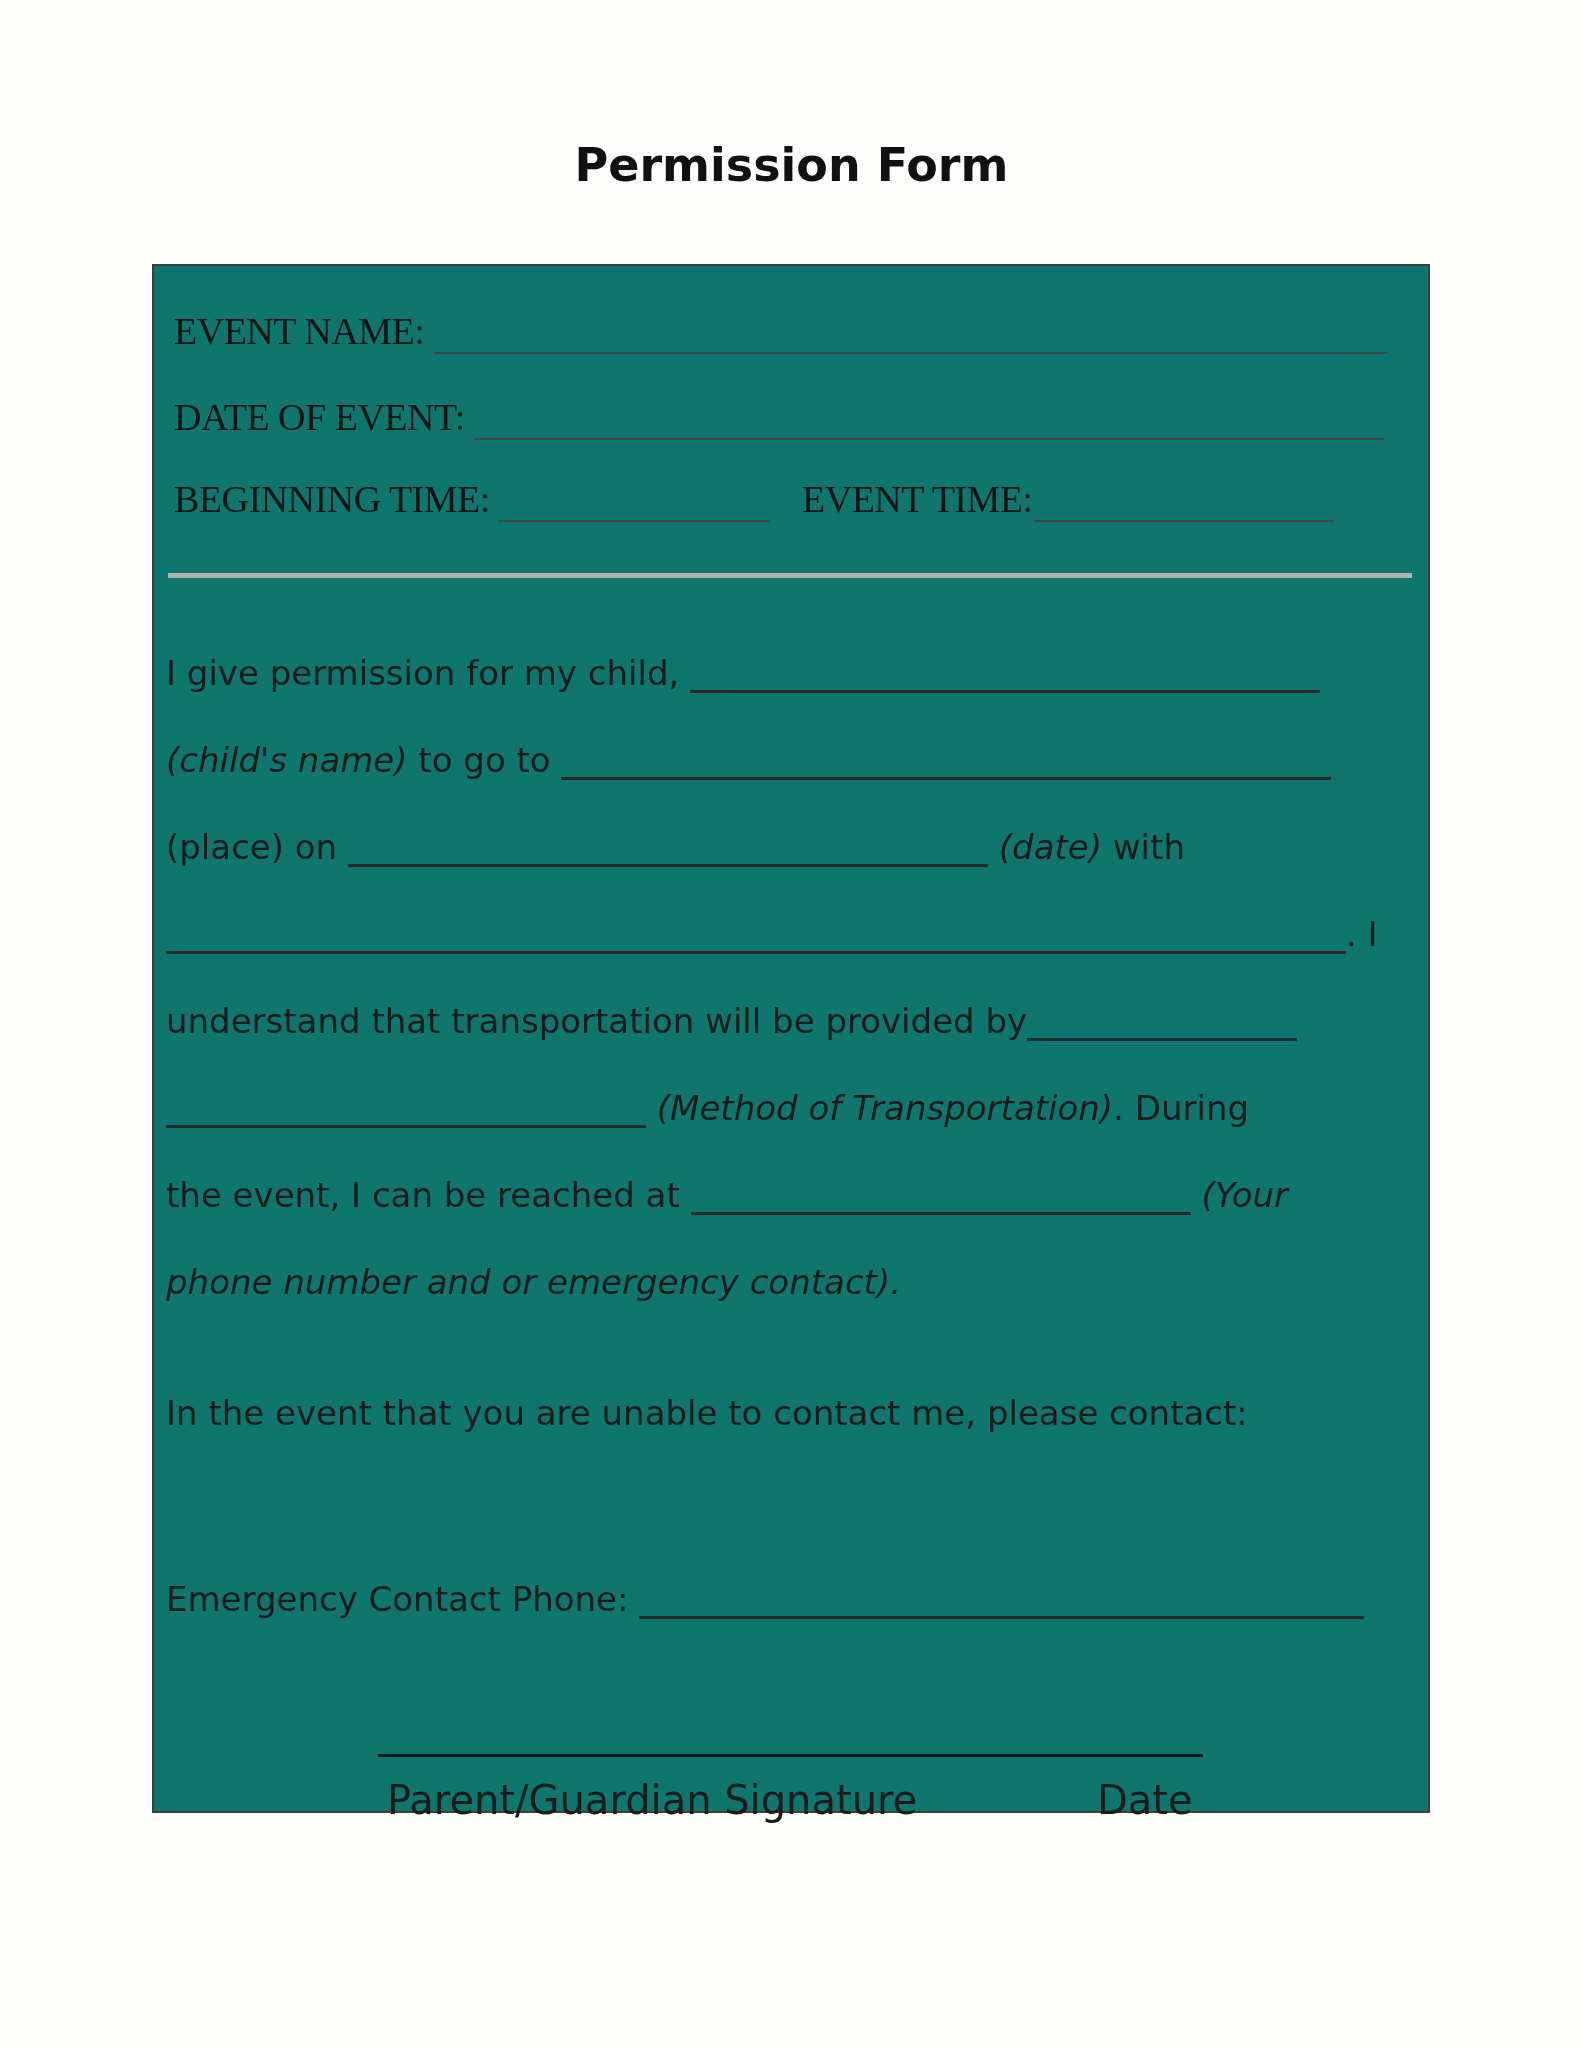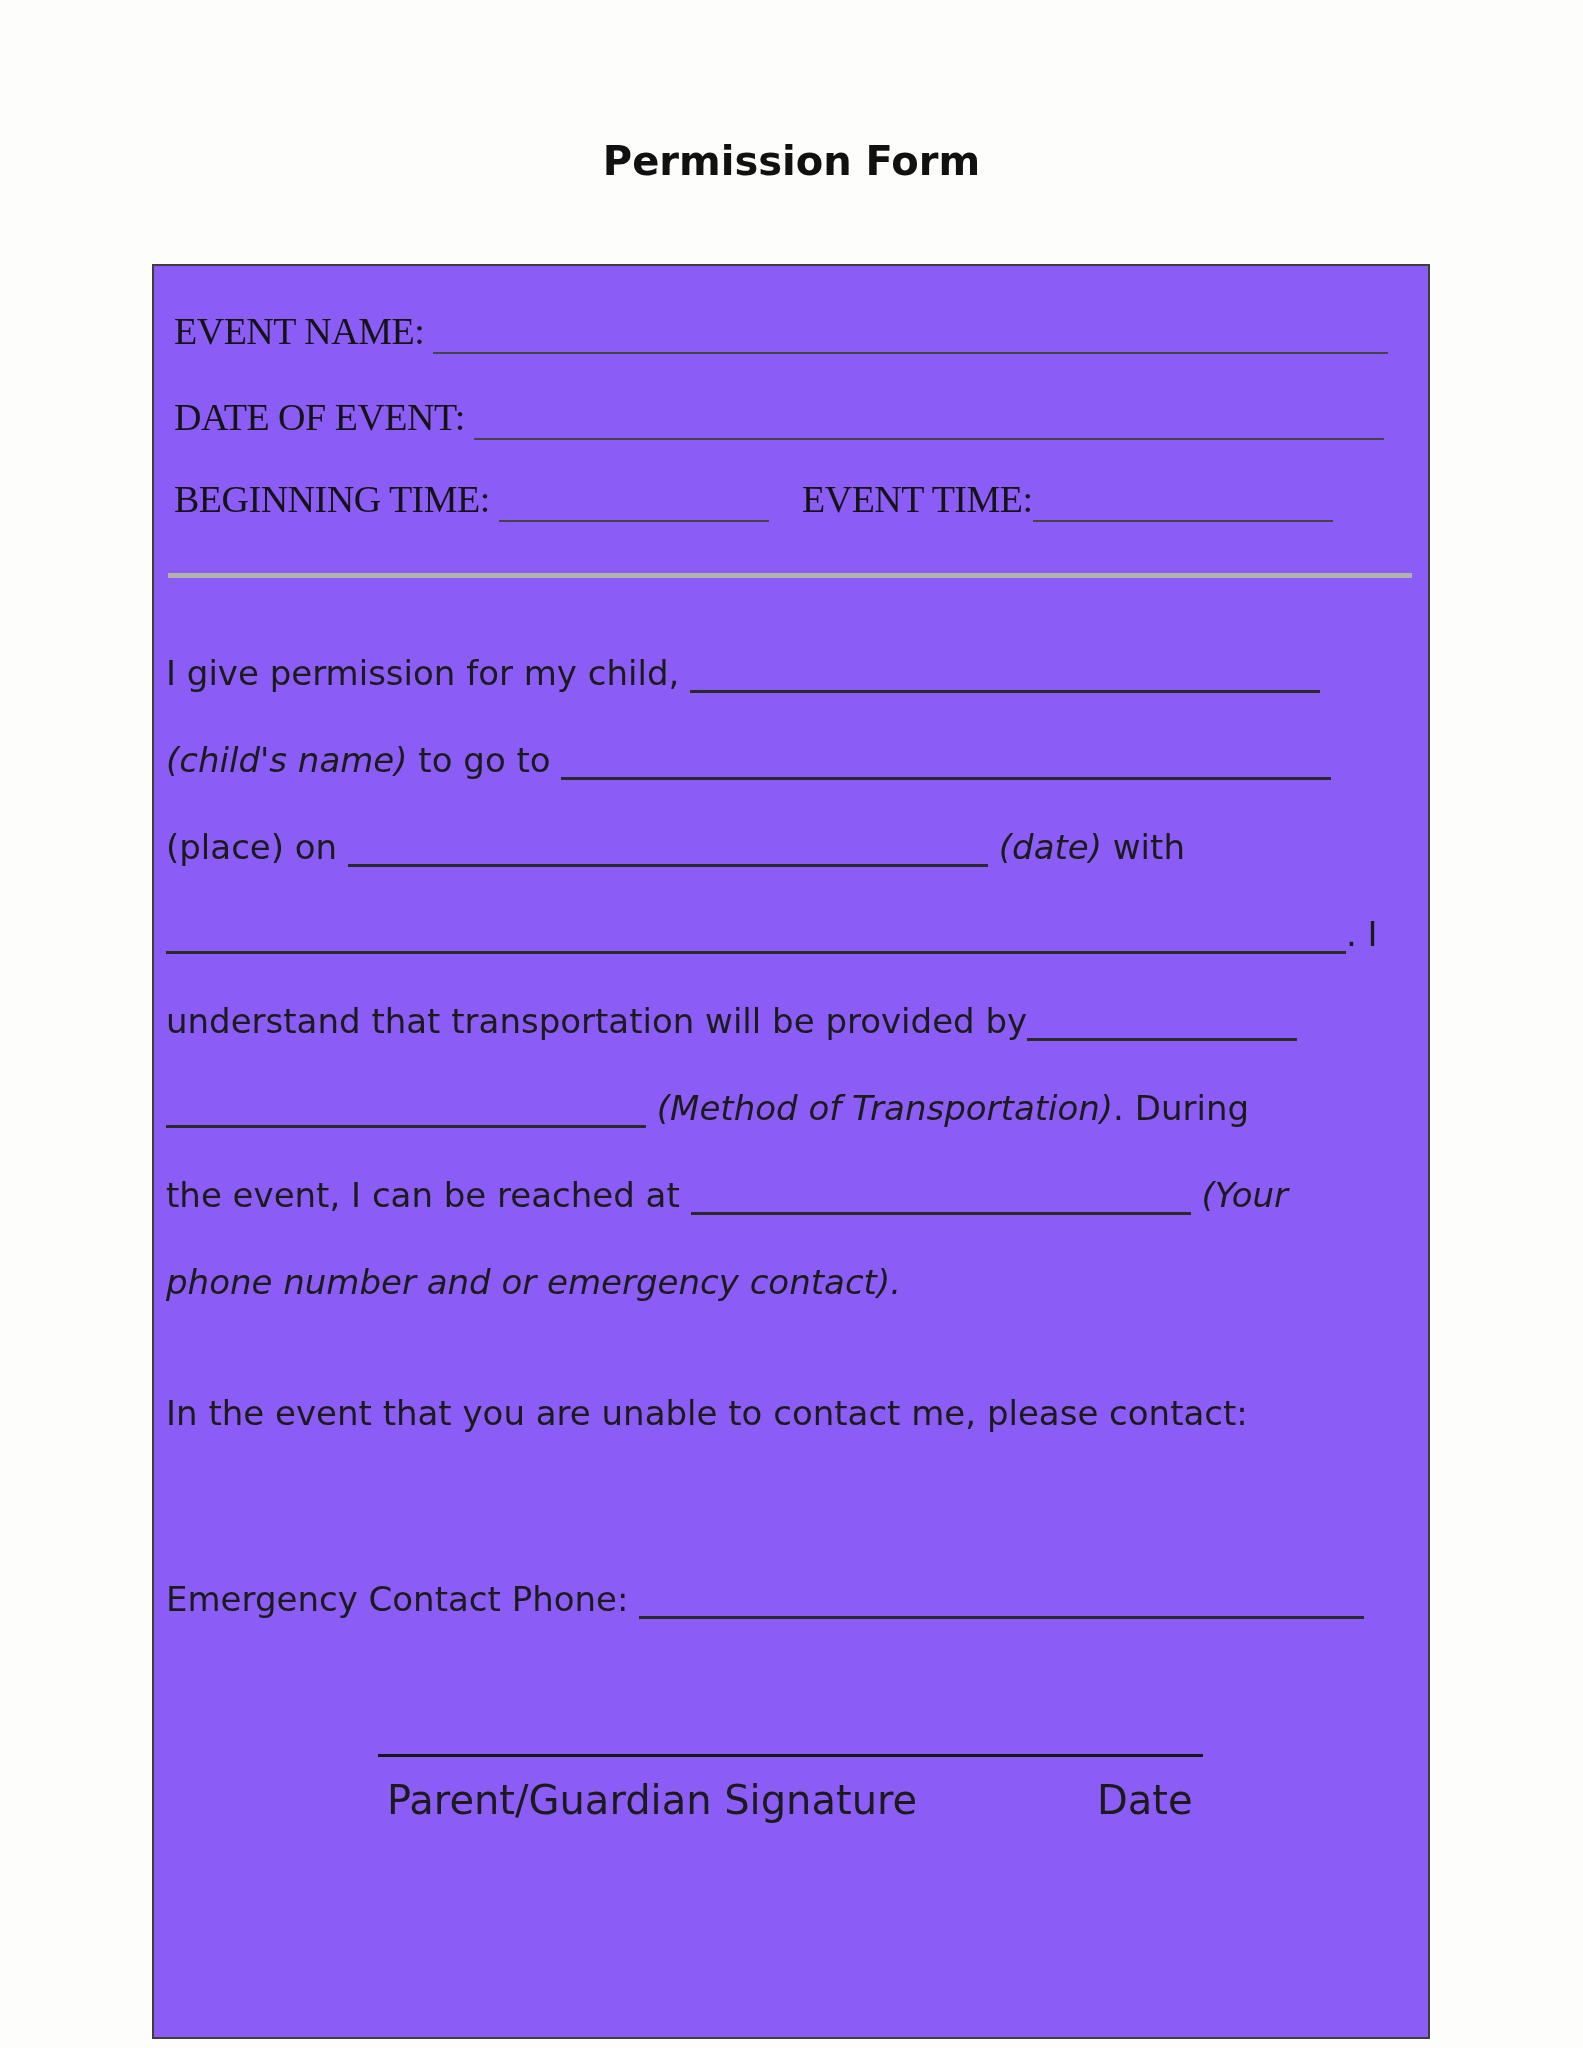--- a/index.html
+++ b/index.html
@@ -7,28 +7,28 @@
     position:relative;
     width:1583px;height:2048px;
     background:#fdfdfb;
     font-family:"DejaVu Sans", sans-serif;
     color:#1b1b1b;
     overflow:hidden;
   }
   .title{
     position:absolute;top:138px;left:0;width:100%;
     text-align:center;
-    font-size:40px;font-weight:bold;color:#111;
+    font-size:46px;font-weight:bold;color:#111;
     font-family:"DejaVu Sans", sans-serif;
   }
   .form-box{
     position:absolute;left:152px;top:264px;
-    width:1278px;height:1775px;
+    width:1278px;height:1549px;
     border:2px solid #3e3e3e;
-    background:#8b5cf6;
+    background:#0f766e;
     box-sizing:border-box;
   }
   .row{
     position:absolute;left:12px;right:12px;
     white-space:nowrap;
     line-height:44px;
     font-size:34px;
   }
   .serif{
     font-family:"Liberation Serif", serif;

